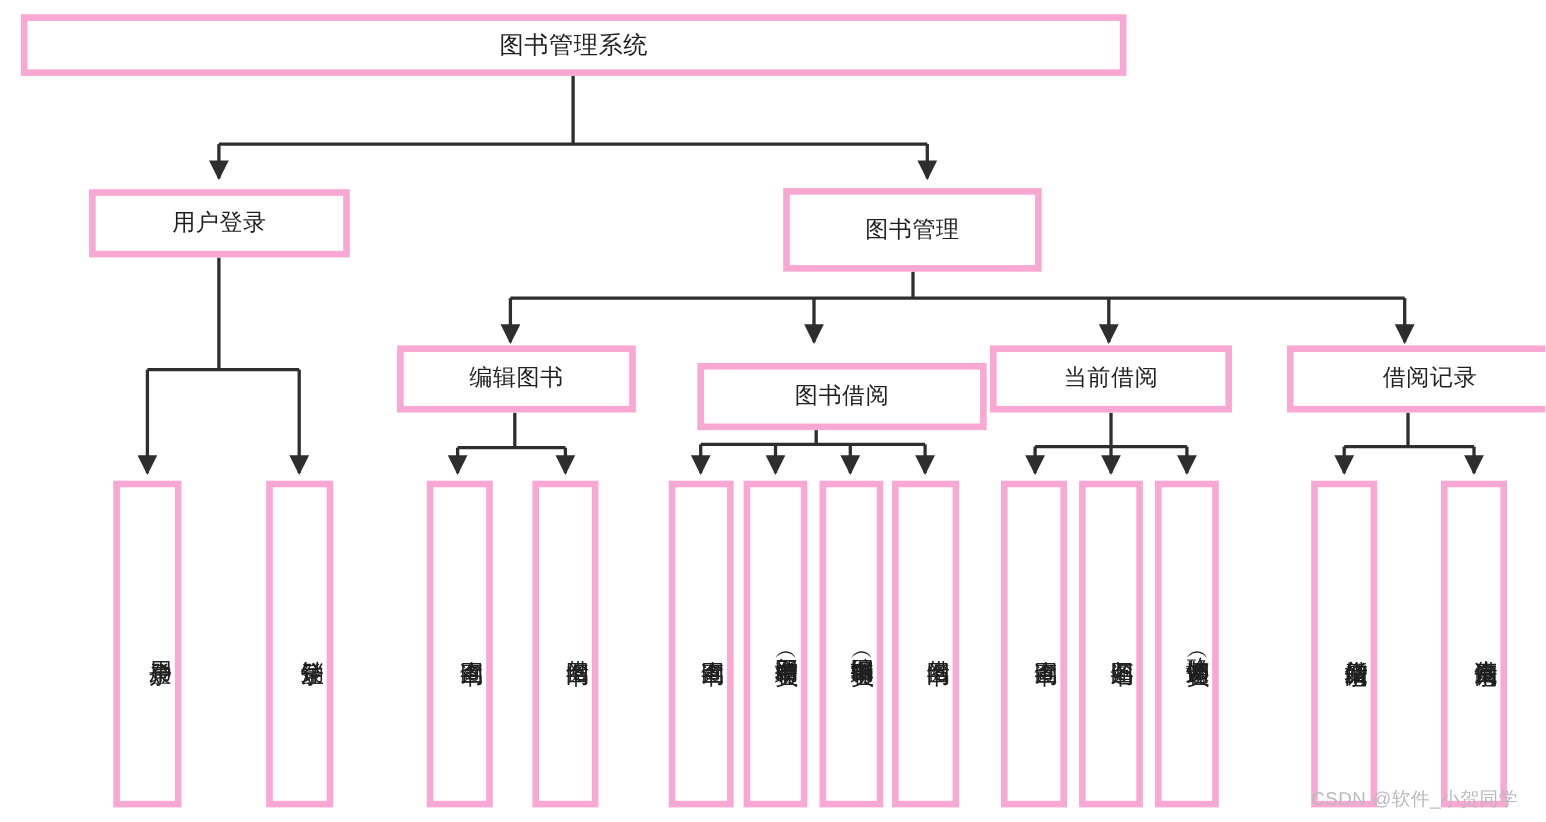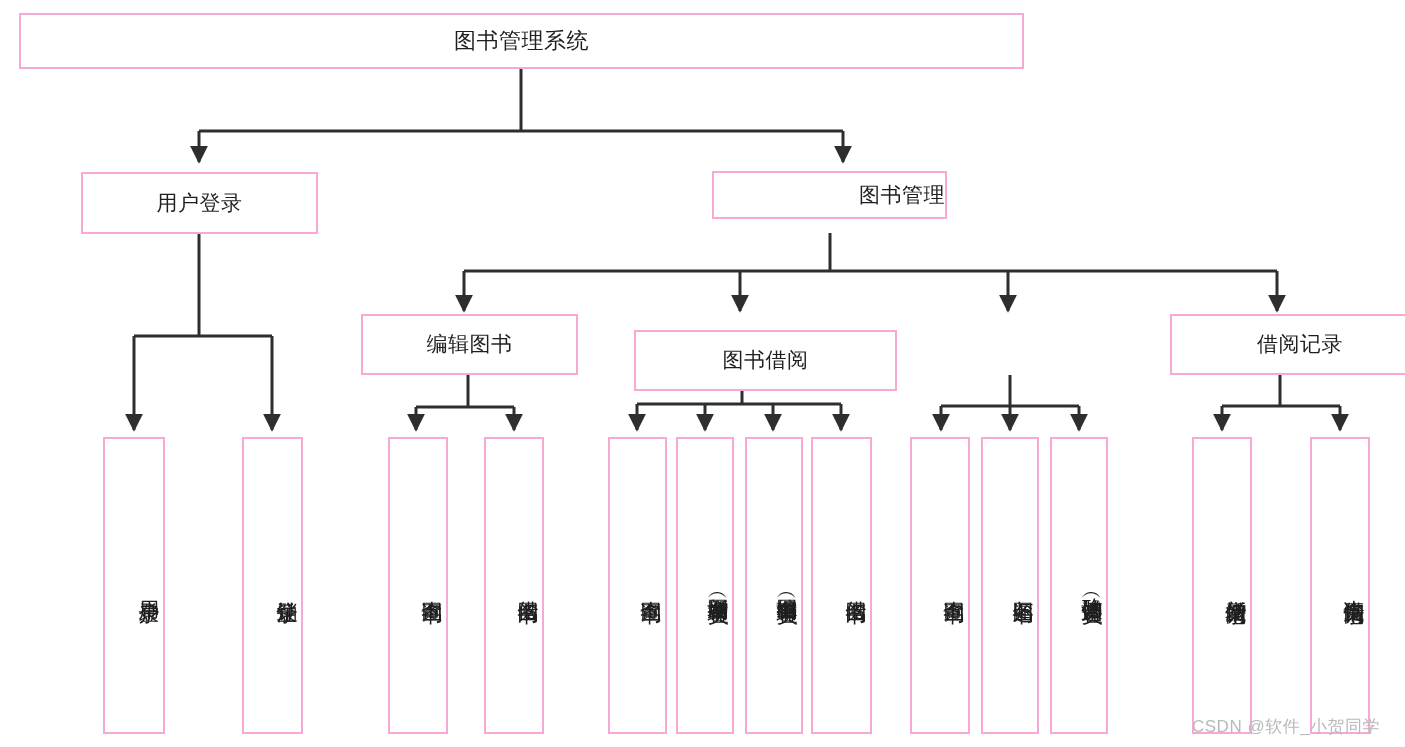--- a/index.html
+++ b/index.html
@@ -22,21 +22,21 @@
     position: absolute;
     left: 0;
     top: 0;
     width: 1405px;
     height: 747px;
     pointer-events: none;
   }
   .node {
     position: absolute;
     box-sizing: border-box;
-    border: 2px solid #f9a8d4;
+    border: 6px solid #f9a8d4;
     background: #ffffff;
     display: flex;
     align-items: center;
     justify-content: center;
     text-align: center;
     color: #1f1f1f;
   }
   .node.horiz {
     font-size: 21px;
     letter-spacing: 0.5px;
@@ -122,29 +122,32 @@
     </g>
   </svg>
 
   <div class="node horiz root" style="left:19px; top:13px; width:1005px; height:56px;">
     <span class="label">图书管理系统</span>
   </div>
 
   <div class="node horiz" style="left:81px; top:172px; width:237px; height:62px;">
     <span class="label">用户登录</span>
   </div>
-  <div class="node horiz" style="left:712px; top:171px; width:235px; height:48px;justify-content:flex-end;">
+  <div class="node horiz" style="left:712px; top:171px; width:235px; height:76px;">
     <span class="label">图书管理</span>
   </div>
 
   <div class="node horiz" style="left:361px; top:314px; width:217px; height:61px;">
     <span class="label">编辑图书</span>
   </div>
   <div class="node horiz" style="left:634px; top:330px; width:263px; height:61px;">
     <span class="label">图书借阅</span>
+  </div>
+  <div class="node horiz" style="left:900px; top:314px; width:220px; height:61px;">
+    <span class="label">当前借阅</span>
   </div>
   <div class="node horiz" style="left:1170px; top:314px; width:260px; height:61px;">
     <span class="label">借阅记录</span>
   </div>
 
   <div class="node vert" style="left:103px; top:437px; width:62px; height:297px;">
     <span class="label">用户登录</span>
   </div>
   <div class="node vert" style="left:242px; top:437px; width:61px; height:297px;">
     <span class="label">注销登录</span>

